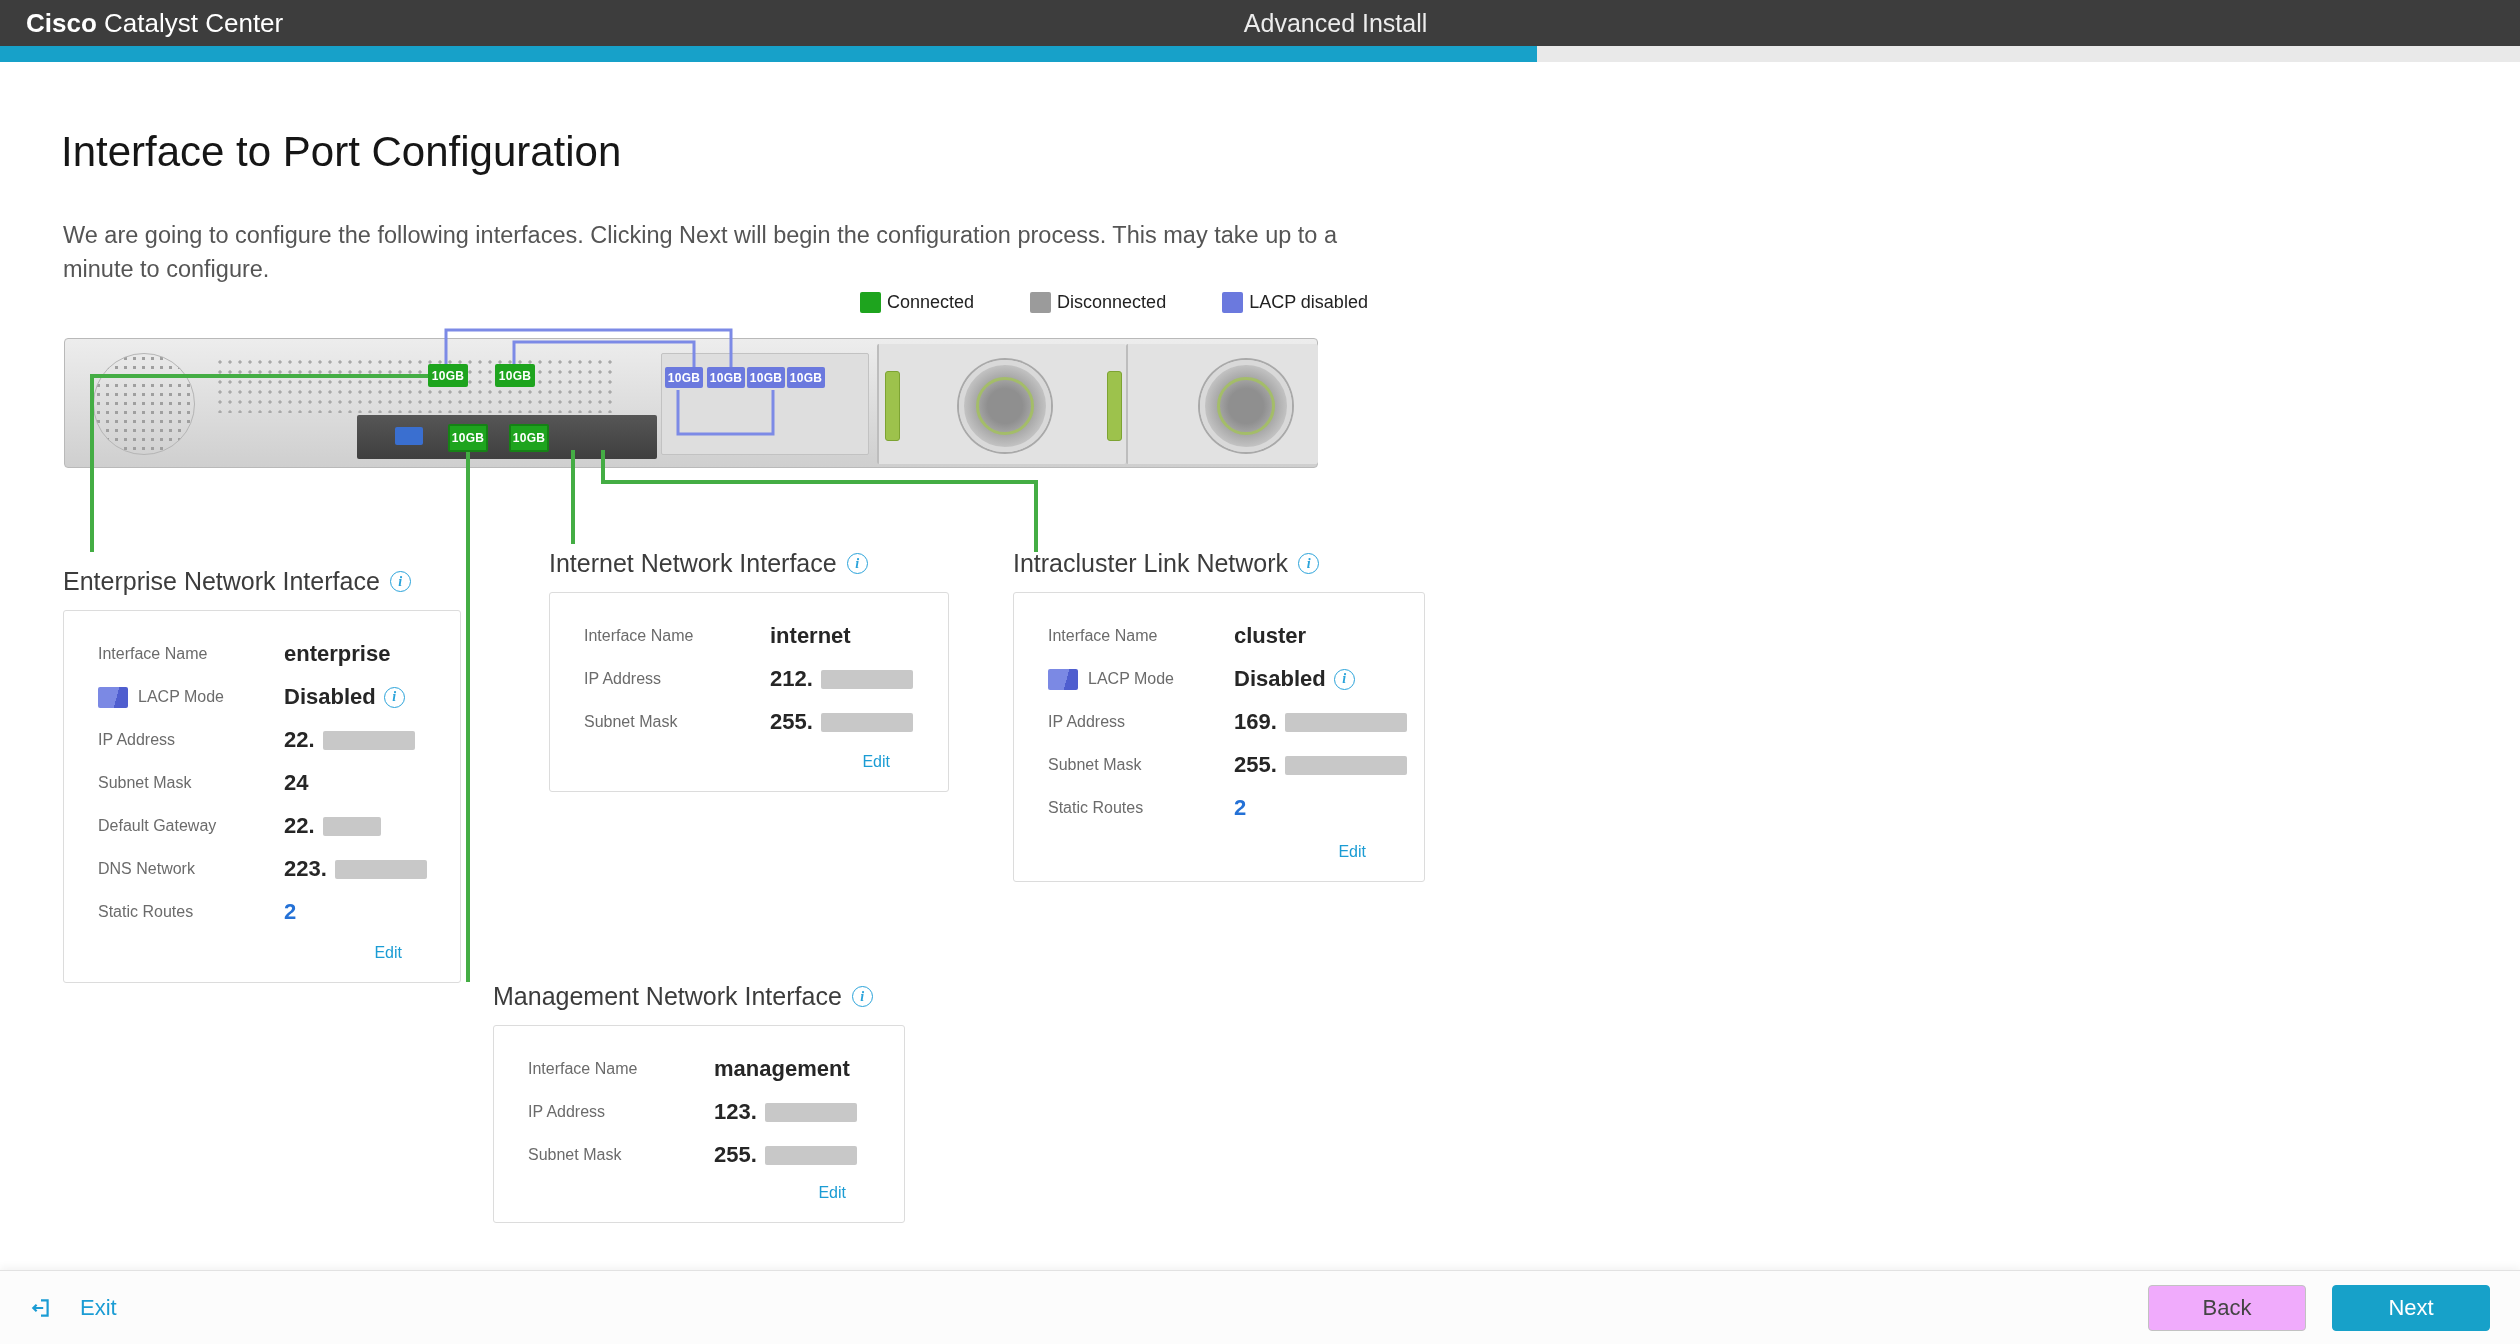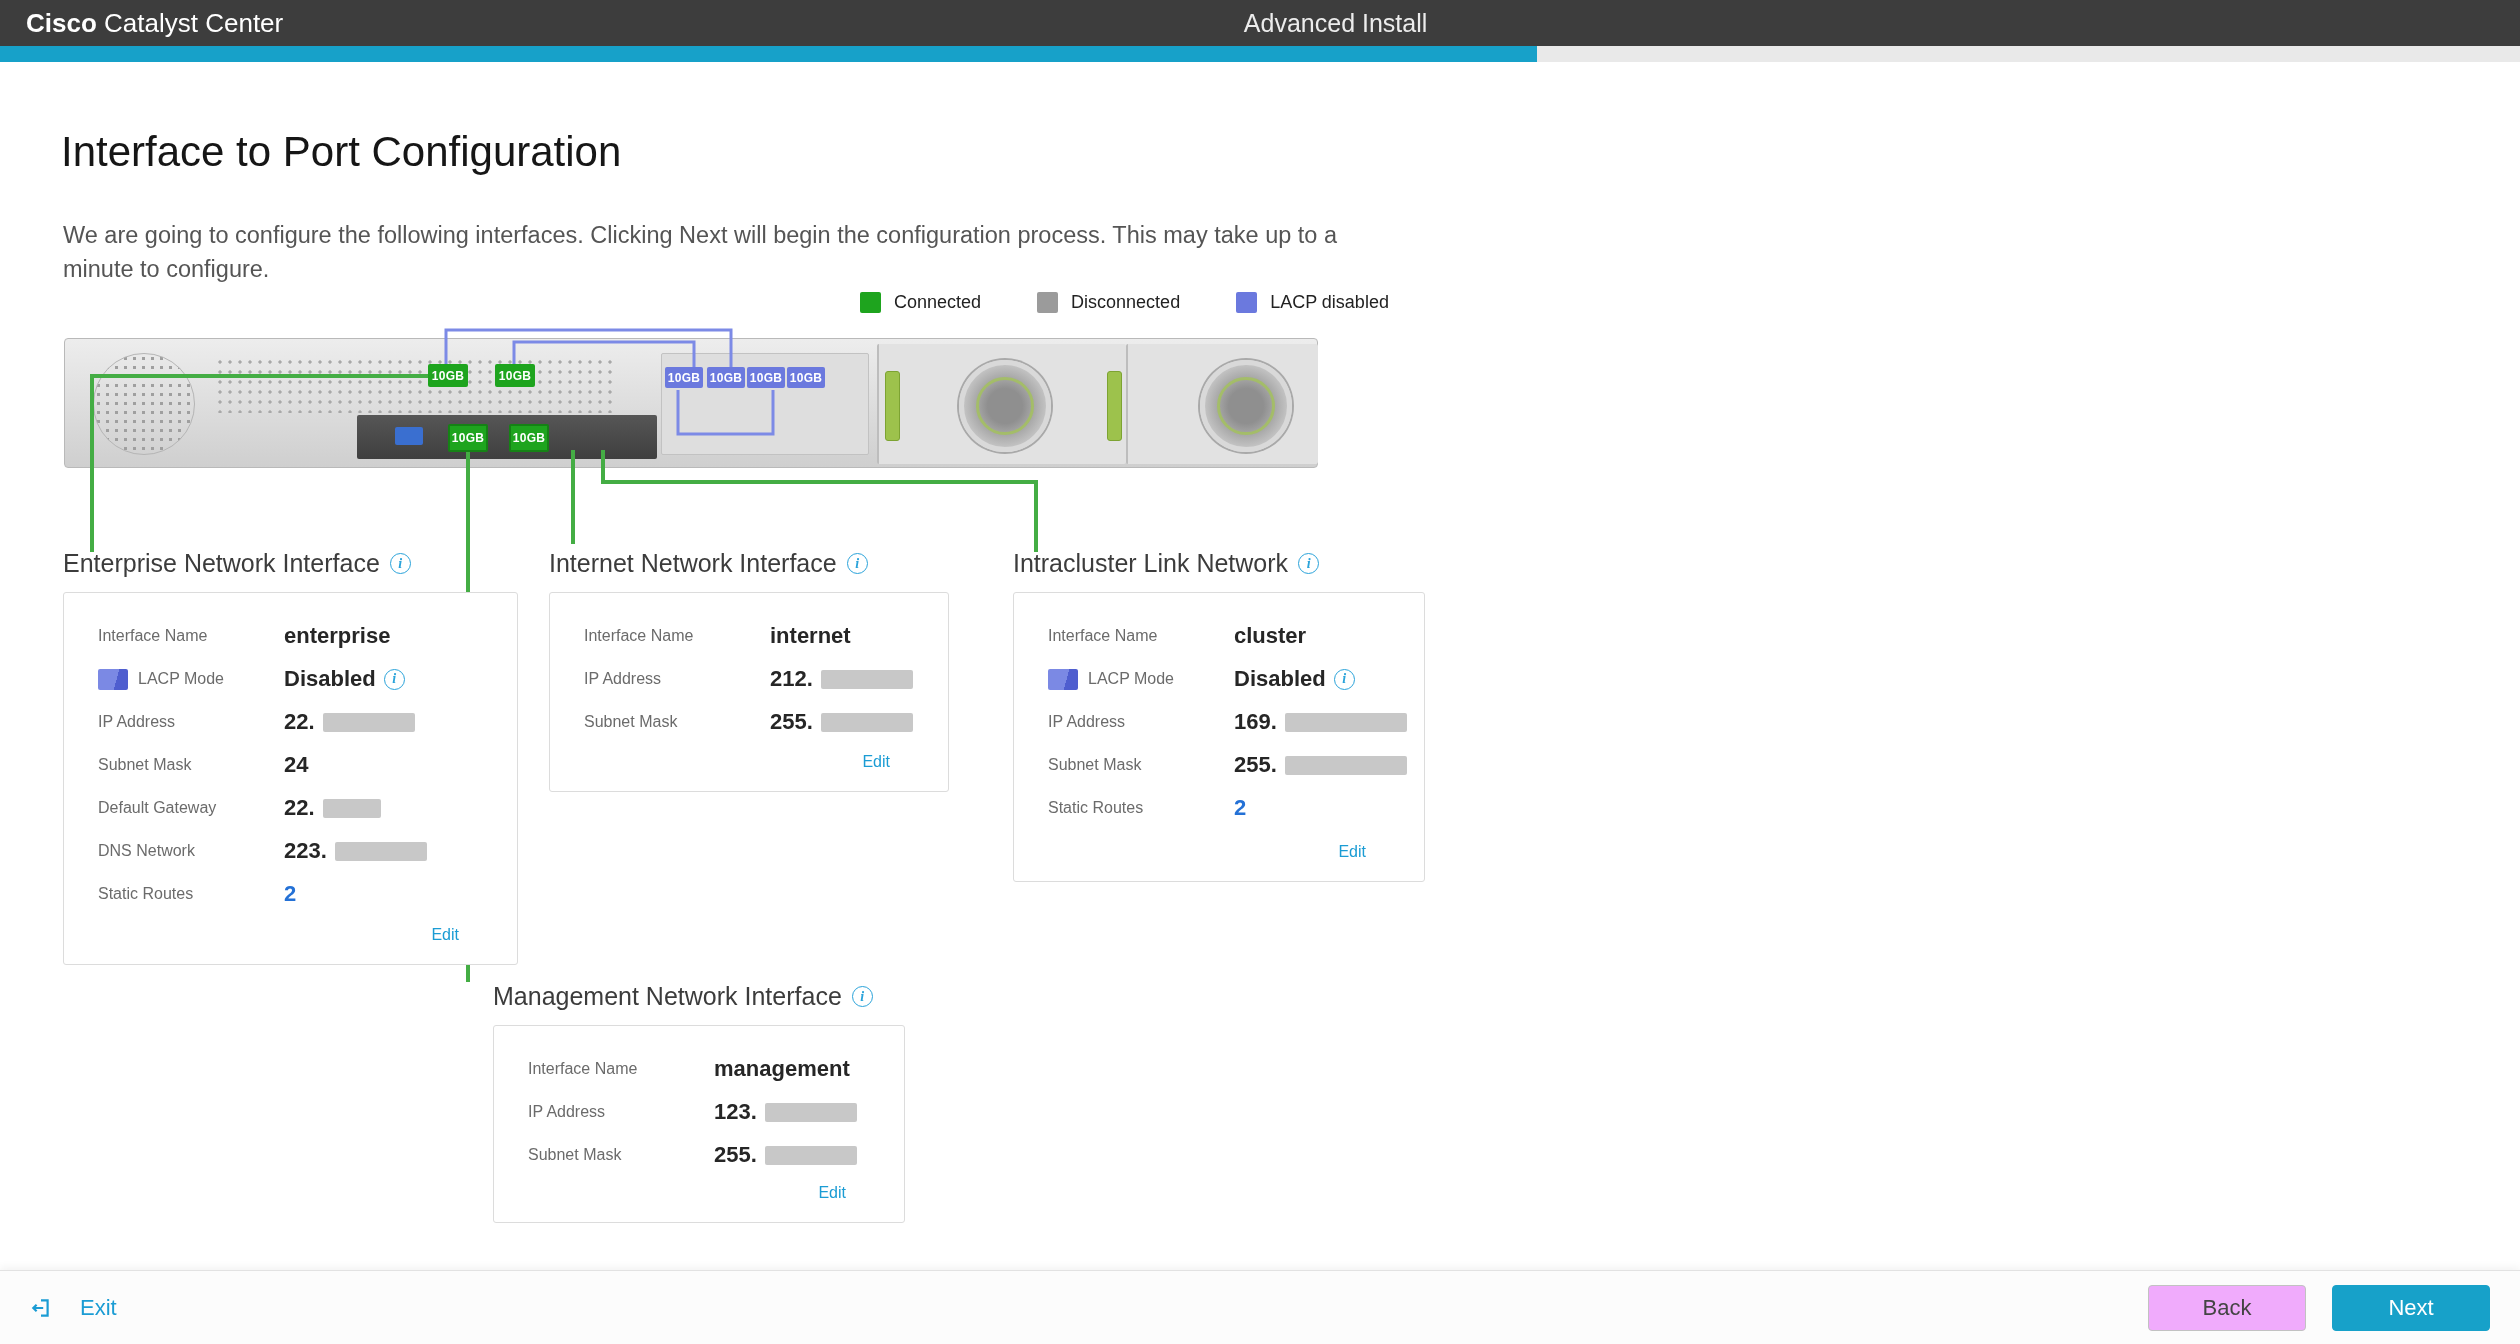--- a/index.html
+++ b/index.html
@@ -40,21 +40,21 @@
   .page-desc {
     position: absolute; left: 63px; top: 218px; width: 1310px;
     font-size: 23.5px; line-height: 34px; color: #555555; z-index: 4;
   }
 
   
   .legend {
     position: absolute; left: 860px; top: 292px; display: flex; gap: 56px;
     align-items: center; z-index: 4;
   }
-  .legend-item { display: flex; align-items: flex-end; gap: 13px; }
+  .legend-item { display: flex; align-items: flex-end; gap: 6px; }
   .legend-swatch { width: 21px; height: 21px; border-radius: 2px; }
   .sw-green { background: #1ea41e; }
   .sw-gray  { background: #9b9b9b; }
   .sw-blue  { background: #6b79de; }
   .legend-label { font-size: 18px; color: #222222; }
 
   
   .server {
     position: absolute; left: 64px; top: 338px; width: 1254px; height: 130px;
     z-index: 1;
@@ -128,21 +128,21 @@
   .pb3 { left: 747px; top: 367px; }
   .pb4 { left: 787px; top: 367px; }
   .pg3 { left: 448px; top: 424px; }
   .pg4 { left: 509px; top: 424px; }
 
   
   .lines { position: absolute; left: 0; top: 0; z-index: 2; pointer-events: none; }
 
   
   .card-wrap { position: absolute; z-index: 4; }
-  .cw0 { left: 63px;   top: 549px; width: 455px; }
+  .cw0 { left: 63px;   top: 567px; width: 398px; }
   .cw1 { left: 549px;  top: 549px; width: 400px; }
   .cw2 { left: 1013px; top: 549px; width: 412px; }
   .cw3 { left: 493px;  top: 982px; width: 412px; }
   .card-title {
     display: flex; align-items: center; gap: 10px; margin-bottom: 14px;
     font-size: 25px; color: #3c3c3c;
   }
   .info-icon {
     display: inline-flex; align-items: center; justify-content: center;
     width: 21px; height: 21px; border: 1.5px solid #2aa3da; border-radius: 50%;

